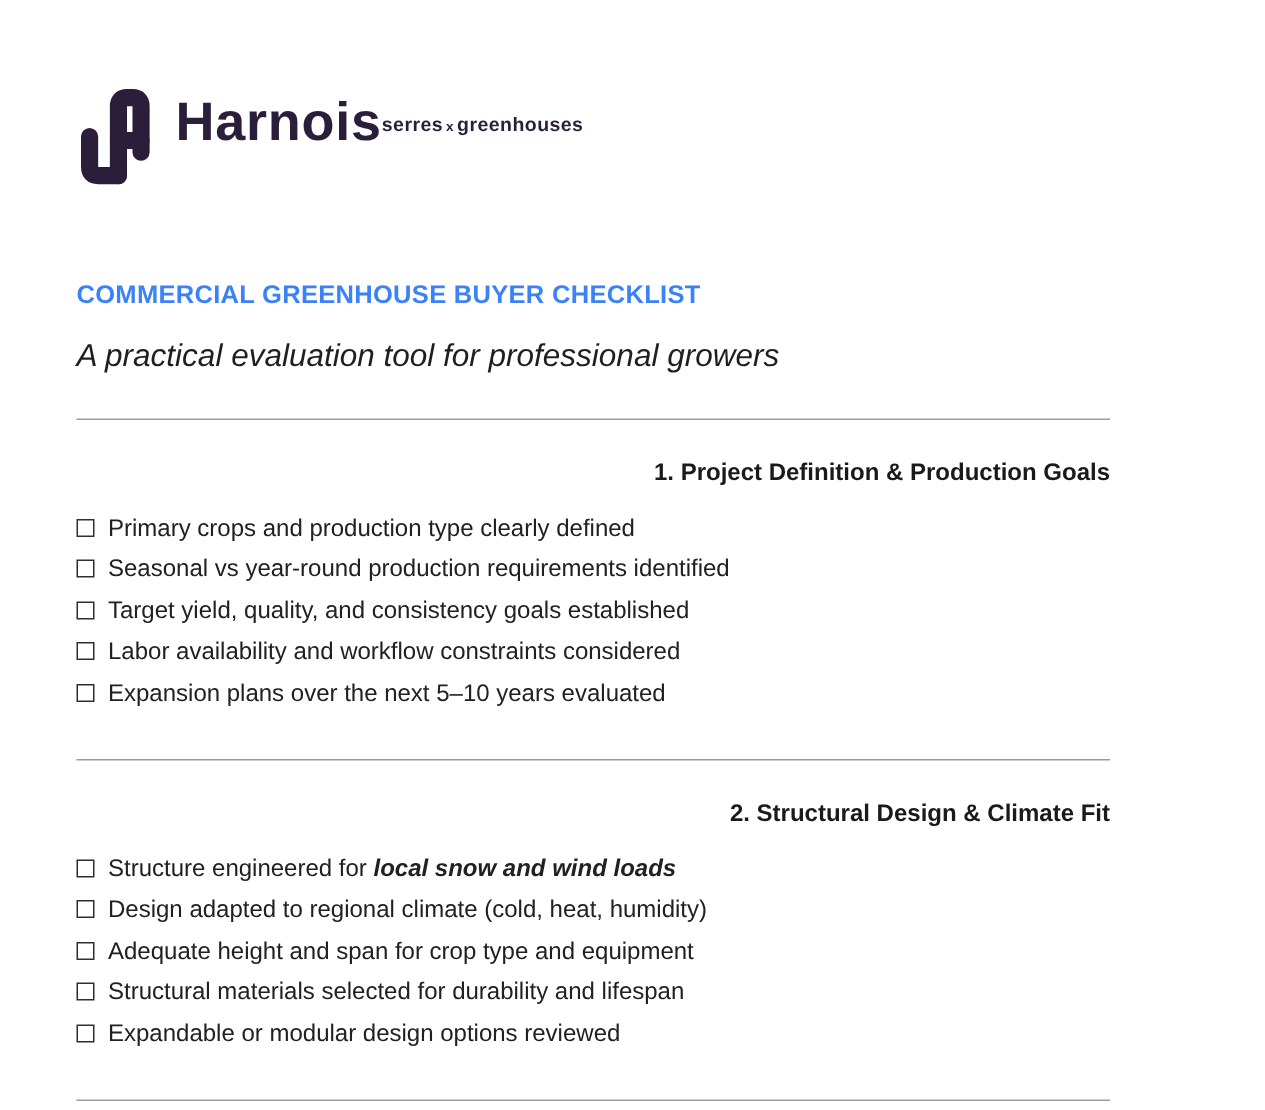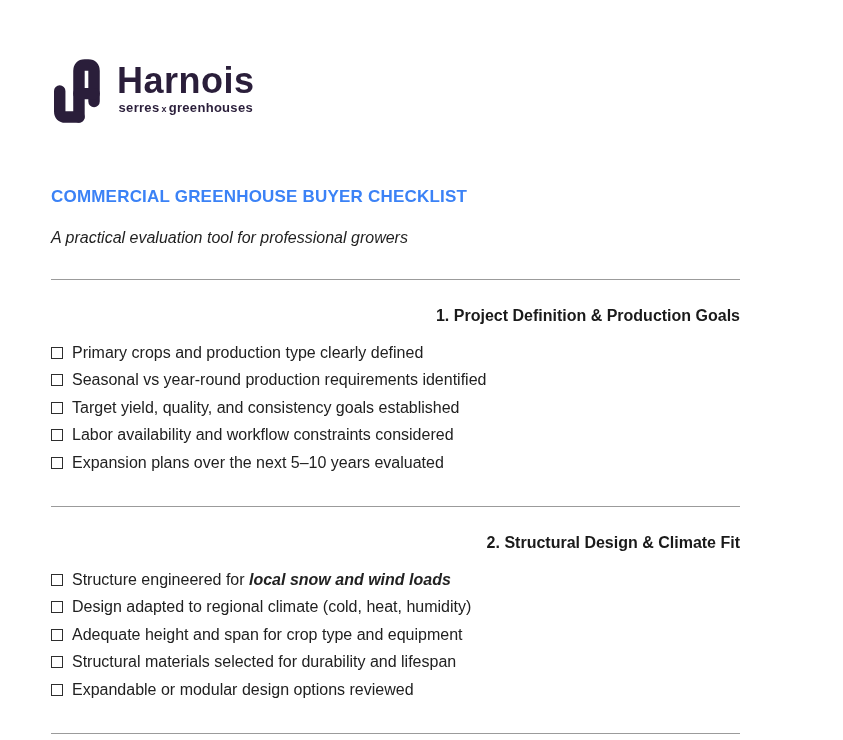--- a/index.html
+++ b/index.html
@@ -24,21 +24,21 @@
   .logo-row {
     margin-top: 56px;
     height: 70px;
     display: flex;
     align-items: flex-start;
   }
   .logo-mark { width: 52px; height: 68px; flex: 0 0 auto; margin-left: 3px; }
   .logo-wordblock {
     margin-left: 11px;
     display: flex;
-    flex-direction: column;
+    flex-direction: row;
     align-items: center;
     padding-top: 8px;
   }
   .logo-wordmark {
     font-size: 36px;
     font-weight: 700;
     letter-spacing: 0.5px;
     color: #2a1e3a;
     line-height: 34px;
   }
@@ -59,21 +59,21 @@
   .doc-title {
     margin-top: 61px;
     font-size: 17px;
     font-weight: 700;
     letter-spacing: 0.2px;
     color: #3b82f6;
     line-height: 20px;
   }
   .doc-subtitle {
     margin-top: 21px;
-    font-size: 16px;
+    font-size: 21px;
     font-style: italic;
     color: #1f1f1f;
     line-height: 20px;
   }
 
   .divider {
     border: none;
     border-top: 1.6px solid #9b9b9b;
     height: 0;
     width: 689px;

